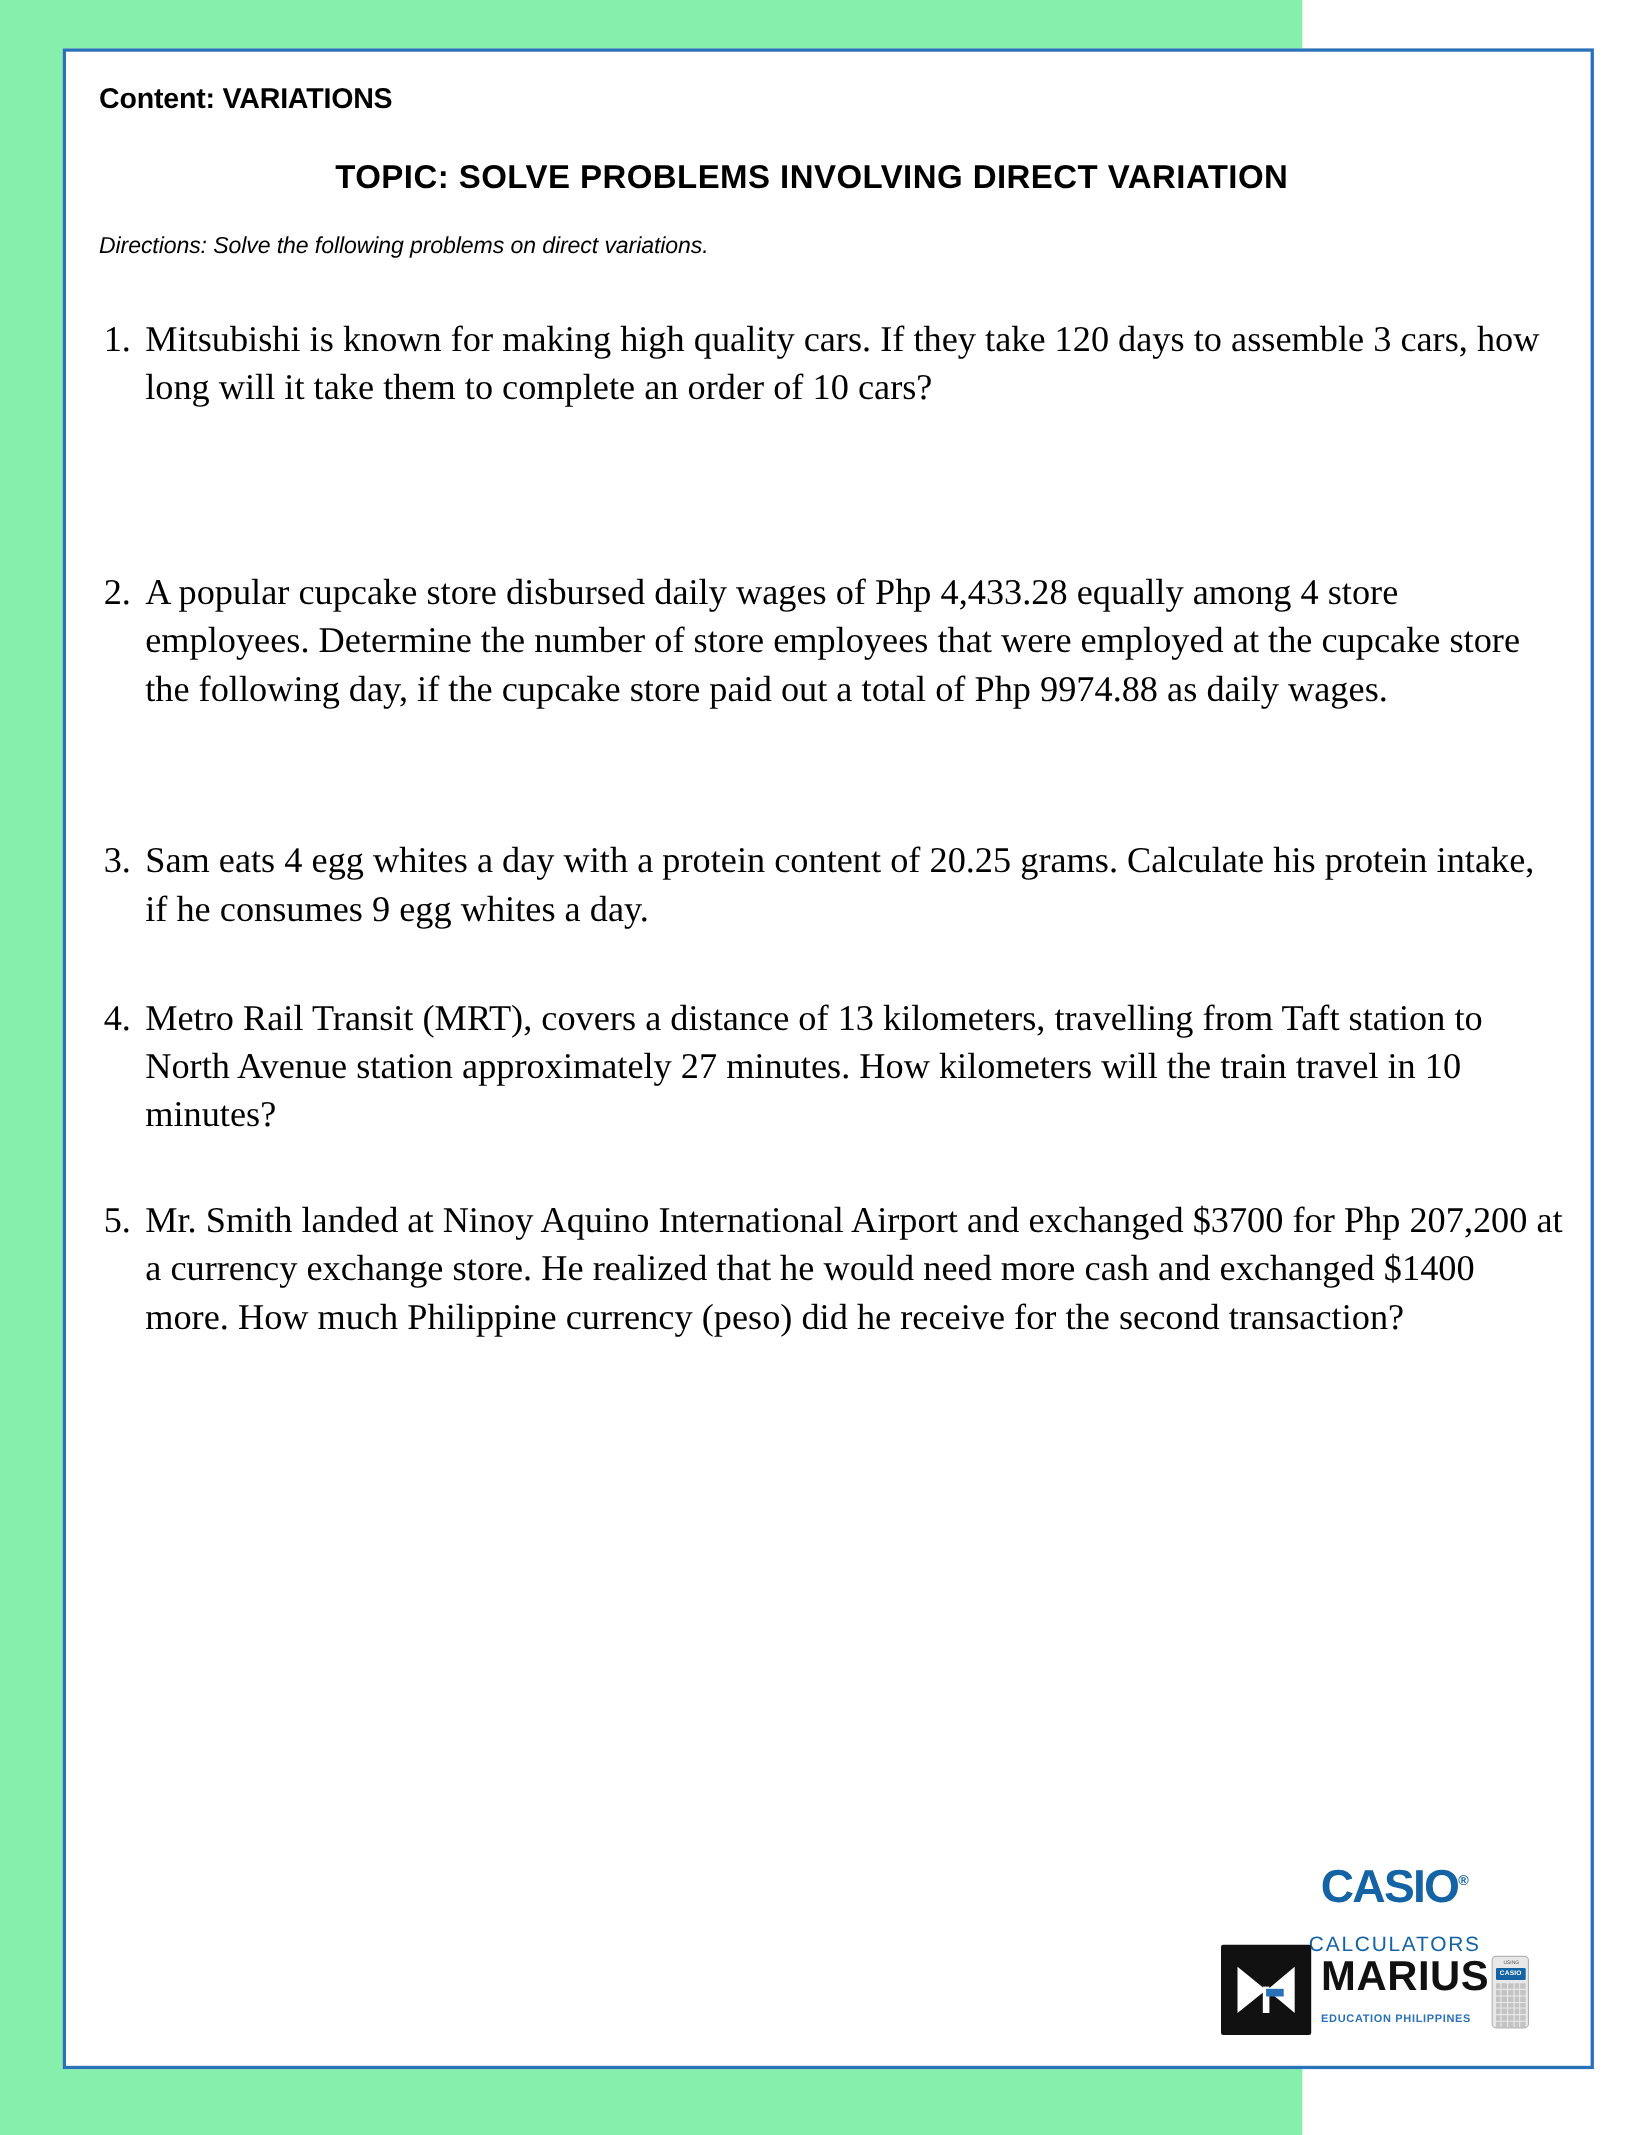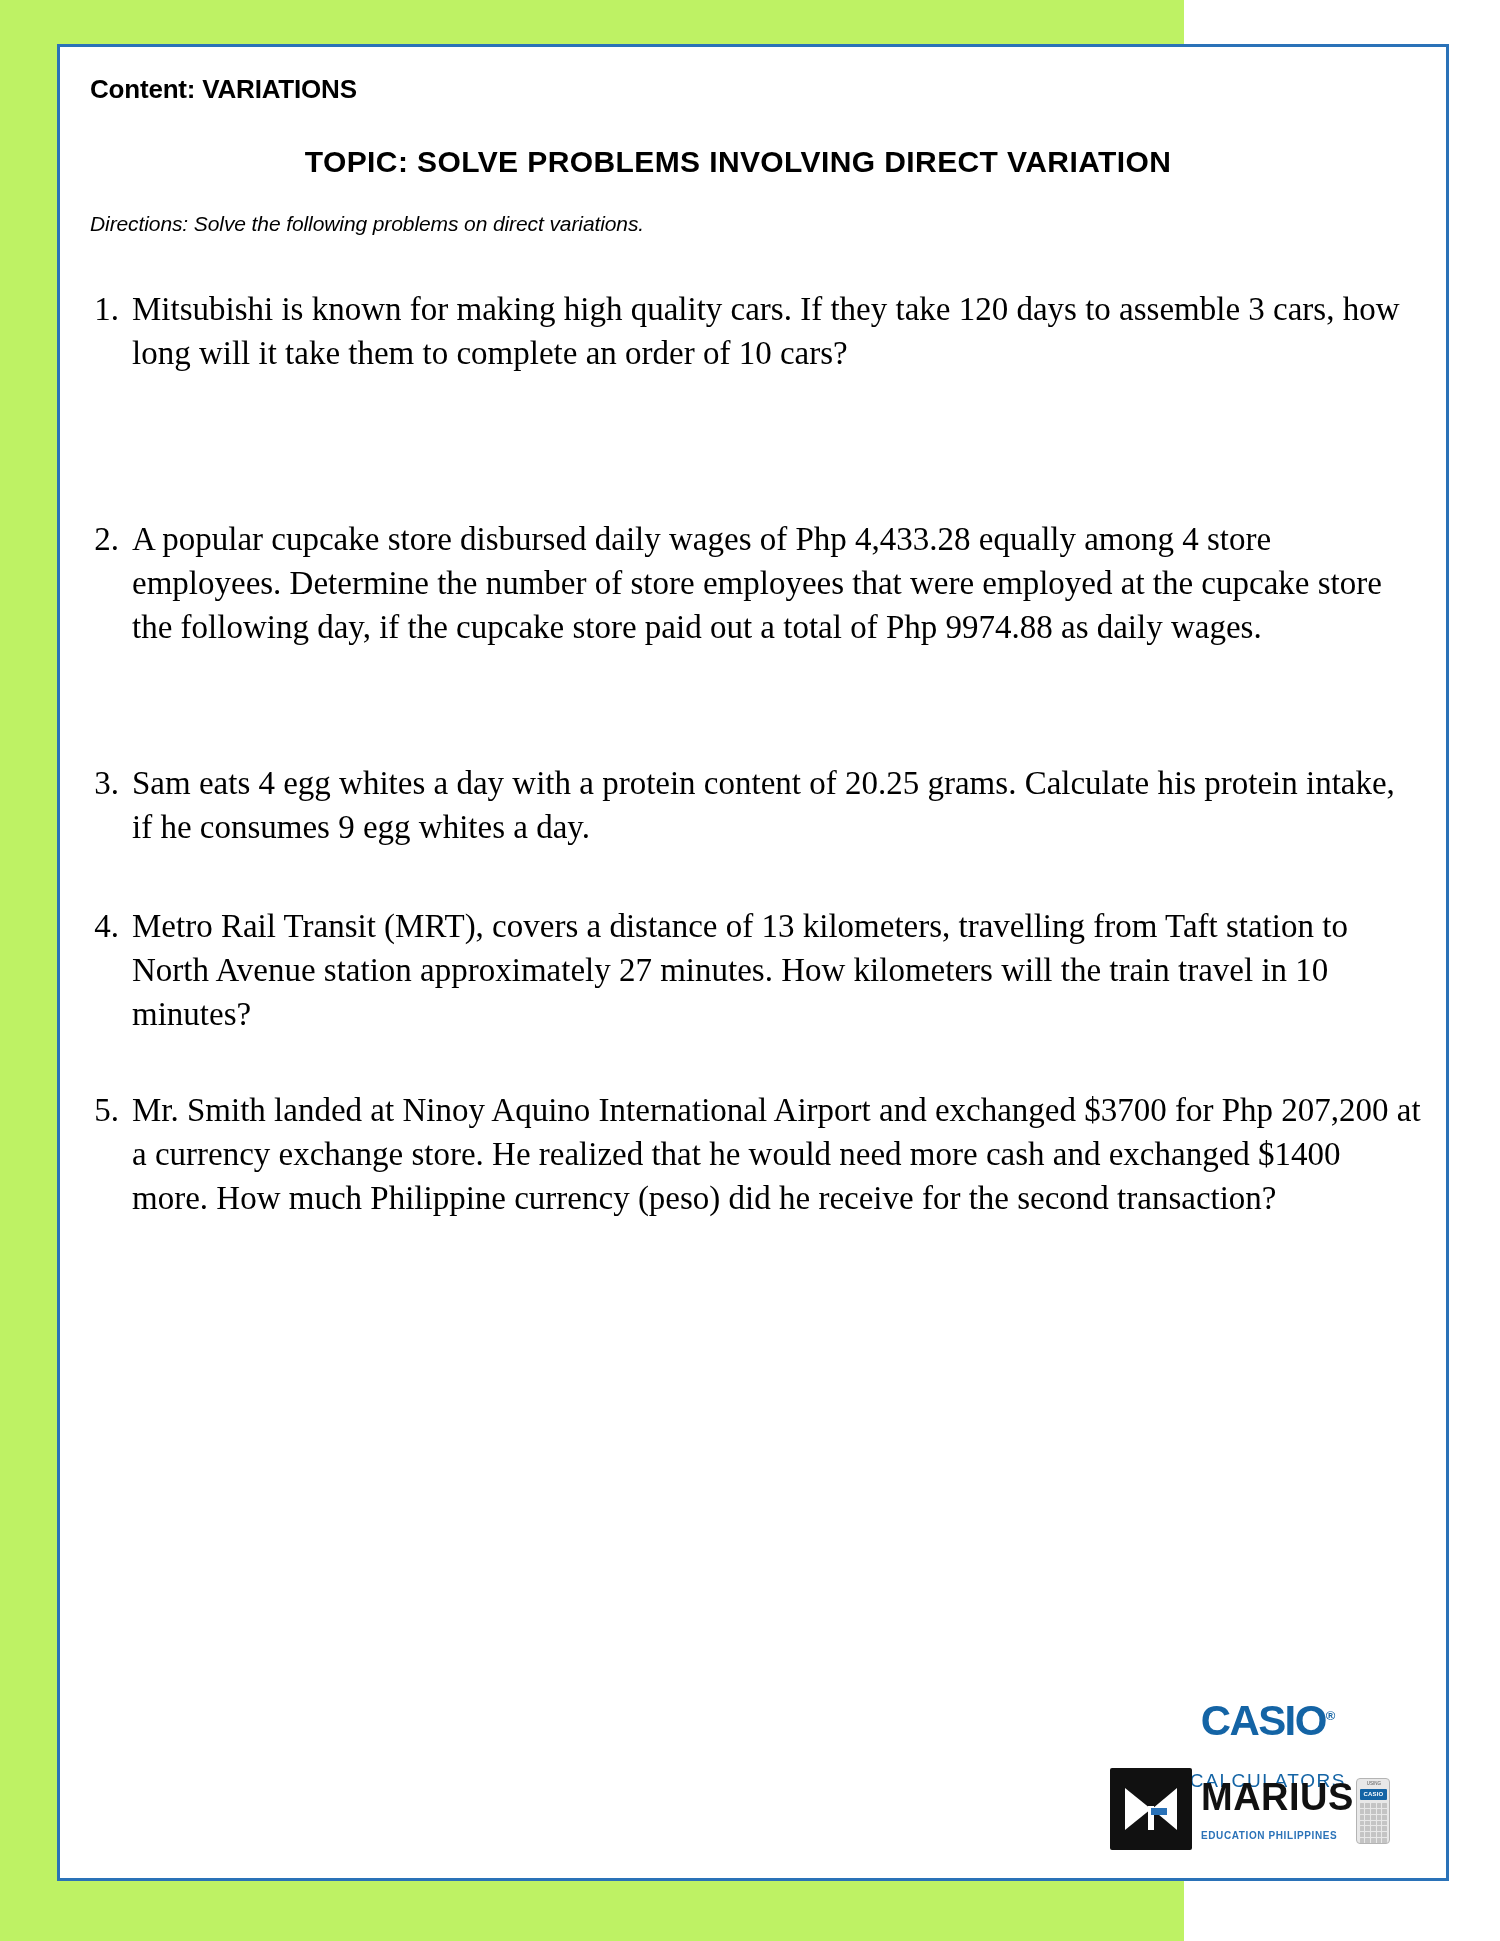--- a/index.html
+++ b/index.html
@@ -11,21 +11,21 @@
     width: 1500px;
     height: 1941px;
     font-family: "Liberation Sans", sans-serif;
     -webkit-font-smoothing: antialiased;
   }
 
   .page {
     position: relative;
     width: 1184px;
     height: 1941px;
-    background: #bef264;
+    background: #86efac;
     box-sizing: border-box;
   }
 
   
   .sheet-border {
     position: absolute;
     left: 57px;
     top: 44px;
     width: 1392px;
     height: 1837px;
@@ -143,21 +143,21 @@
     top: 0;
     text-align: center;
     width: 212px;
   }
   .casio-word {
     font-family: "Liberation Sans", sans-serif;
     font-size: 42px;
     font-weight: 700;
     letter-spacing: -1.6px;
     color: #1464a5;
-    line-height: 64px;
+    line-height: 52px;
     position: relative;
     display: inline-block;
   }
   .casio-word .reg {
     font-size: 13px;
     vertical-align: super;
     letter-spacing: 0;
     font-weight: 700;
   }
   .casio-sub {

